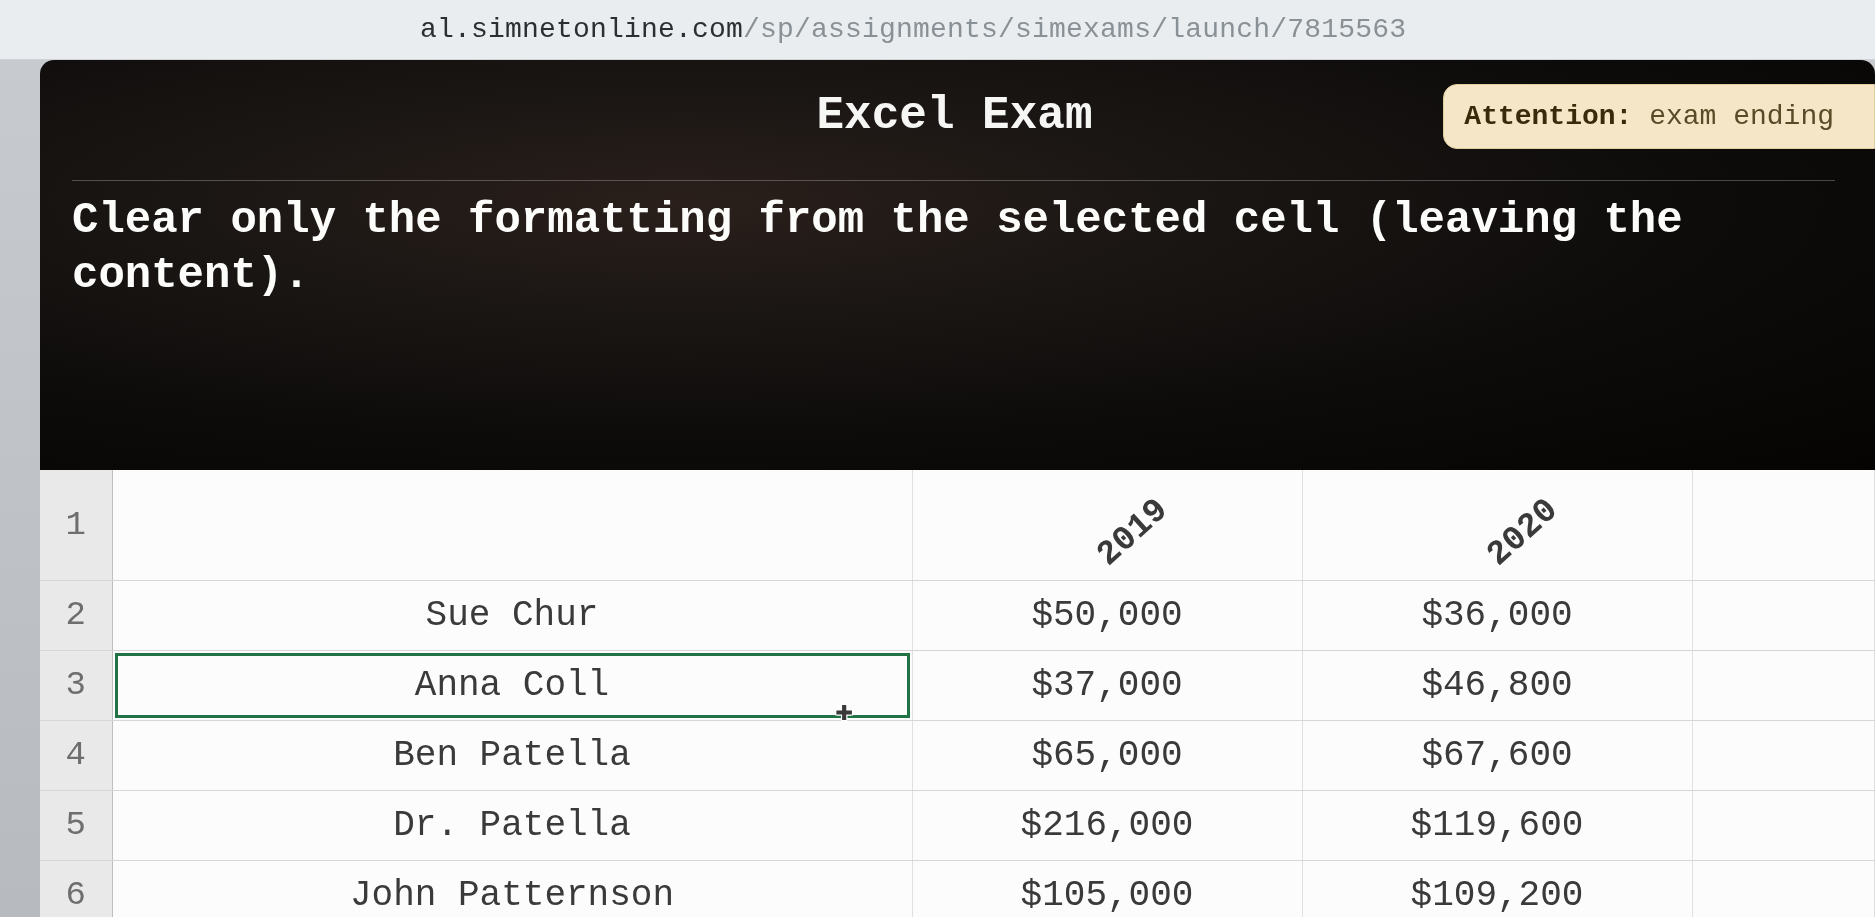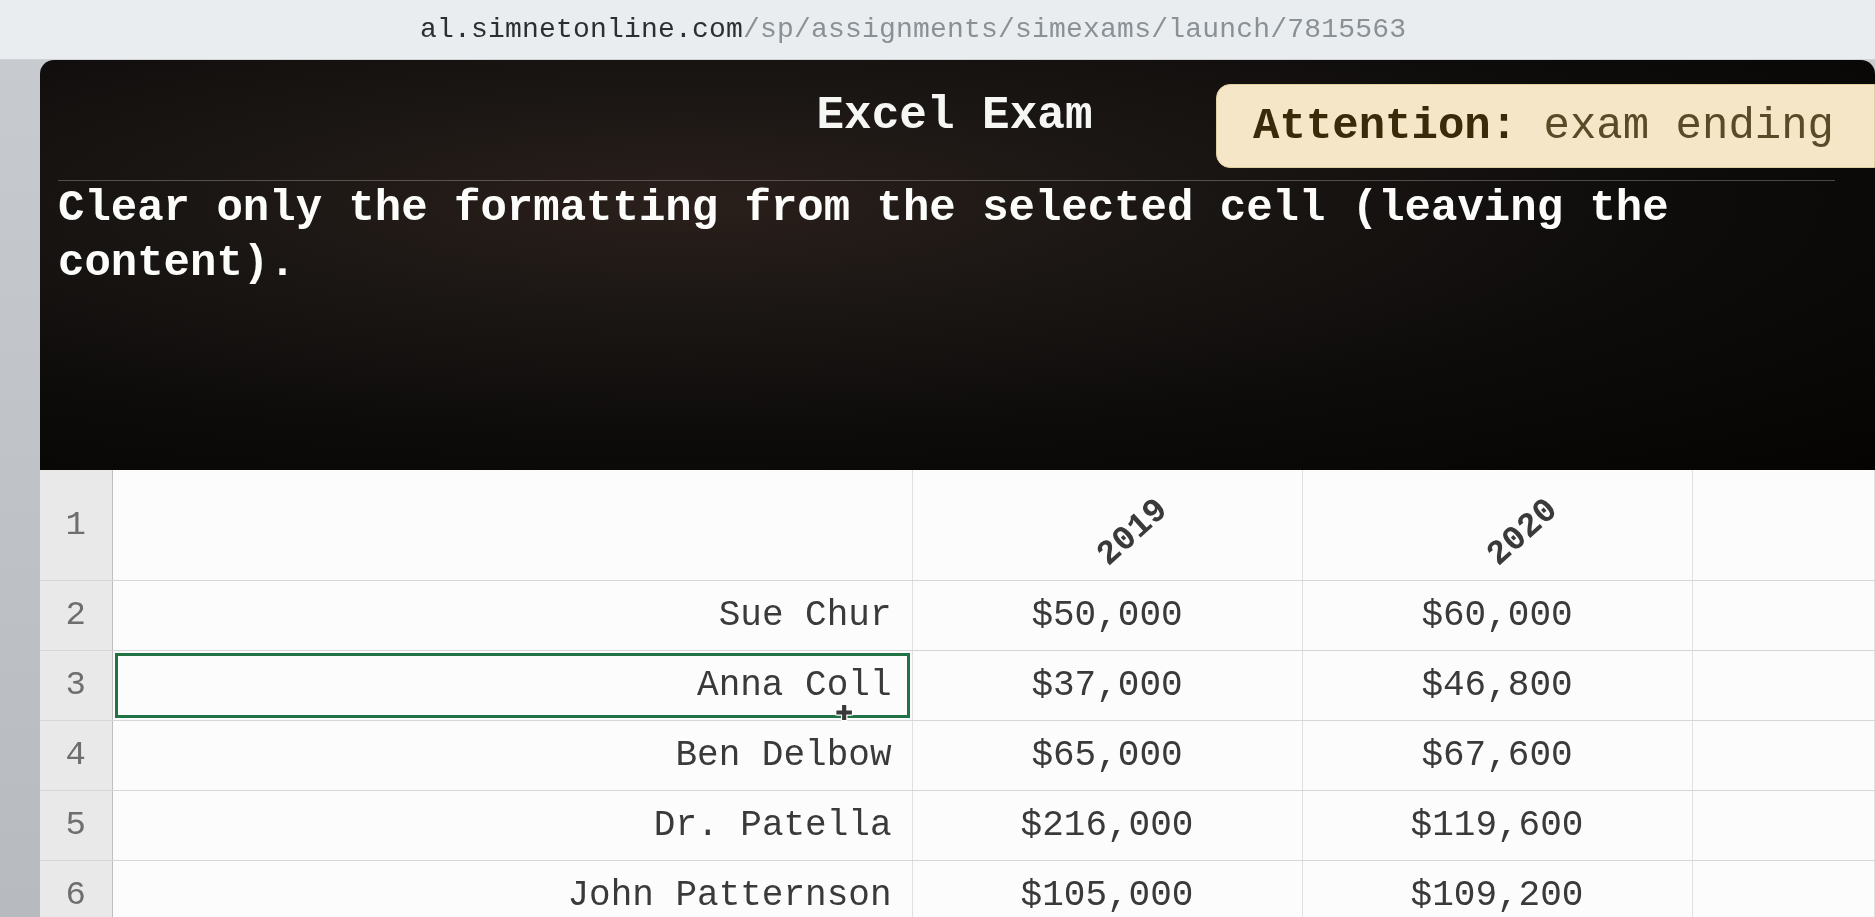--- a/index.html
+++ b/index.html
@@ -56,40 +56,41 @@
     color: #f6f6f4;
     font-size: 46px;
     font-weight: 600;
   }
   .attention {
     position: absolute;
     right: 0;
     top: 24px;
     background: #f4e6c7;
     color: #3a2a0a;
-    font-size: 44px;
-    padding: 16px 40px 16px 36px;
+    font-size: 28px;
+    padding: 16px 40px 16px 20px;
     border-radius: 14px 0 0 14px;
     font-weight: 600;
     border: 1px solid #e2cfa0;
     white-space: nowrap;
     margin-left: 30px;
   }
   .attention .alabel { font-weight: 700; }
   .attention .atext { font-weight: 400; color: #5a4a27; }
 
   .exam-instruction {
     position: absolute;
     top: 120px;
-    left: 18px;
+    left: 32px;
     right: 40px;
     color: #fcfcfb;
     font-size: 44px;
     font-weight: 600;
     line-height: 1.25;
+    padding-top: 12px;
     border-top: 1px solid rgba(255,255,255,0.25);
   }
 
   
   .sheet {
     position: absolute;
     top: 470px;
     left: 40px;
     right: 0;
     bottom: 0;
@@ -115,21 +116,21 @@
     background: #fbfcfb;
     border-bottom: 1px solid #d6d6d6;
     border-right: 1px solid #e0e0e0;
     font-size: 36px;
     color: #3a3a3a;
     padding: 10px 20px;
     height: 70px;
     vertical-align: middle;
     white-space: nowrap;
   }
-  td.cell.name { width: 800px; text-align: right; }
+  td.cell.name { width: 800px; text-align: center; }
   td.cell.val  { text-align: center; width: 380px; }
   td.cell.blank { background: #fbfcfb; }
 
   
   tr.hdrrow td.cell { height: 110px; position: relative; }
   .rot {
     display: inline-block;
     transform: rotate(-42deg);
     transform-origin: left bottom;
     font-weight: 600;
@@ -202,35 +203,35 @@
         <td class="cell val">
           <span class="rot">2020</span>
         </td>
         <td class="cell blank"></td>
       </tr>
 
       <tr>
         <td class="rowhdr">2</td>
         <td class="cell name">Sue Chur</td>
         <td class="cell val">$50,000</td>
-        <td class="cell val">$60,000</td>
+        <td class="cell val">$36,000</td>
         <td class="cell blank"></td>
       </tr>
 
       <tr>
         <td class="rowhdr">3</td>
         <td class="cell name selected">Anna Coll</td>
         <td class="cell val">$37,000</td>
         <td class="cell val">$46,800</td>
         <td class="cell blank"></td>
       </tr>
 
       <tr>
         <td class="rowhdr">4</td>
-        <td class="cell name">Ben Delbow</td>
+        <td class="cell name">Ben Patella</td>
         <td class="cell val">$65,000</td>
         <td class="cell val">$67,600</td>
         <td class="cell blank"></td>
       </tr>
 
       <tr>
         <td class="rowhdr">5</td>
         <td class="cell name">Dr. Patella</td>
         <td class="cell val">$216,000</td>
         <td class="cell val">$119,600</td>

